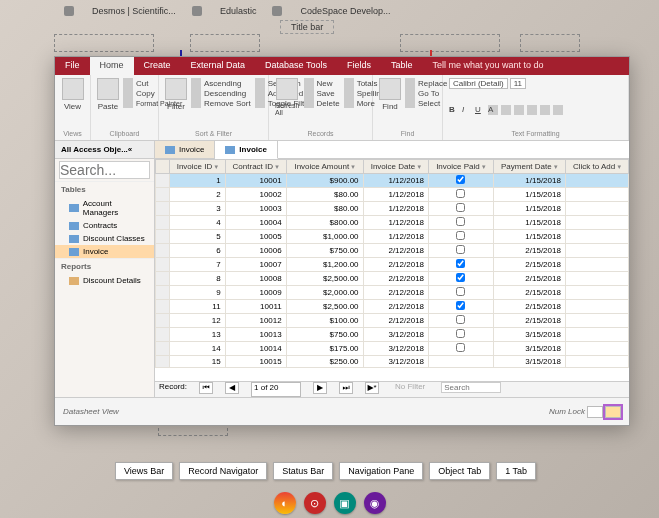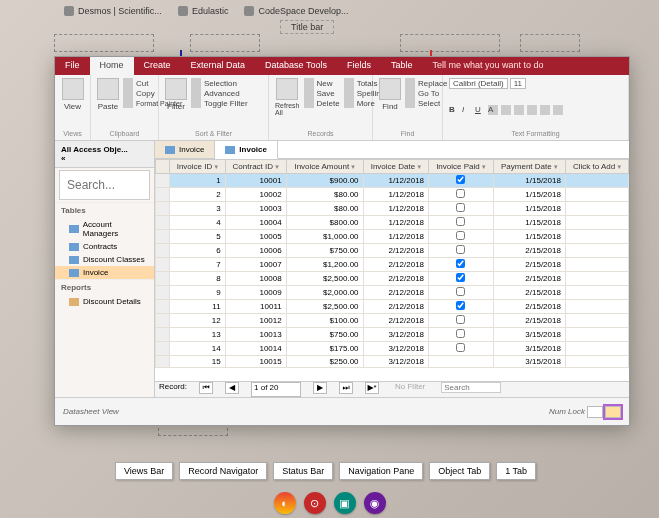--- a/index.html
+++ b/index.html
@@ -4,21 +4,21 @@
 <style>
   * { box-sizing: border-box; margin: 0; padding: 0; }
   body {
     font-family: "Segoe UI", Tahoma, sans-serif;
     background: linear-gradient(135deg, #d8d0c8 0%, #c8c0b8 50%, #b8b0a8 100%);
     width: 659px; height: 518px;
     overflow: hidden;
     position: relative;
   }
   .browser-tabs { height: 22px; display: flex; gap: 8px; padding: 2px 60px; font-size: 9px; color:#333; }
-  .browser-tabs .tab { display:flex; align-items:center; gap:4px; padding:2px 4px; border-radius:4px 4px 0 0; }
+  .browser-tabs .tab { display:flex; align-items:center; gap:18px; padding:2px 4px; border-radius:4px 4px 0 0; }
   .browser-tabs .favicon { width:10px;height:10px;background:#888;border-radius:2px; }
   .titlebar-label { position:absolute; left:280px; top:20px; font-size:9px; color:#333; border:1px dashed #999; padding:1px 10px; }
   .callout-box { position:absolute; border:1px dashed #888; }
   .cb1 { left:54px; top:34px; width:100px; height:18px; }
   .cb2 { left:190px; top:34px; width:70px; height:18px; }
   .cb3 { left:400px; top:34px; width:100px; height:18px; }
   .cb4 { left:520px; top:34px; width:60px; height:18px; }
   .cb5 { left:430px; top:50px; width:2px; height:30px; background:#d33; border:none; }
   .cb6 { left:180px; top:50px; width:2px; height:30px; background:#22a; border:none; }
   .cb7 { left:566px; top:190px; width:60px; height:20px; }
@@ -43,23 +43,23 @@
   .rgroup { border-right:1px solid #ddd; padding:3px 6px; display:flex; flex-direction:column; justify-content:space-between; }
   .rgroup .gctl { display:flex; gap:4px; }
   .rgroup .big { display:flex; flex-direction:column; align-items:center; gap:2px; }
   .rgroup .ico { width:16px;height:16px;background:#ddd;border:1px solid #bbb; display:inline-block; }
   .rgroup .ico-lg { width:22px;height:22px; }
   .rgroup .glabel { text-align:center; font-size:7px; color:#888; }
   .rgroup .row { display:flex; gap:3px; align-items:center; white-space:nowrap; }
   .rgroup .row .mini-ico { width:10px; height:10px; background:#ccc; display:inline-block; }
   .body-area { flex:1; display:flex; min-height:0; }
   .navpane { width:100px; background:#f7f4f1; border-right:1px solid #ccc; display:flex; flex-direction:column; font-size:8px; }
-  .navpane .nh { background:#eee; padding:4px 6px; font-weight:bold; display:flex; justify-content:flex-start; border-bottom:1px solid #ccc;flex-direction:column; }
+  .navpane .nh { background:#eee; padding:4px 6px; font-weight:bold; display:flex; justify-content:flex-start; border-bottom:1px solid #ccc; }
   .navpane .search { padding:2px 4px; }
-  .navpane .search input { width:100%; font-size:12px; border:1px solid #ccc; padding:7px; }
+  .navpane .search input { width:100%; font-size:14px; border:1px solid #ccc; padding:0; }
   .navpane .grp { padding:3px 6px; font-weight:bold; color:#666; border-top:1px solid #eee; }
   .navpane .item { padding:2px 6px 2px 14px; display:flex; gap:4px; align-items:center; }
   .navpane .item.sel { background:#ffd9a8; }
   .navpane .oi { width:10px; height:8px; background:#6a9fd4; display:inline-block; }
   .navpane .oi.r { background:#e0b070; }
   .docarea { flex:1; display:flex; flex-direction:column; min-width:0; }
   .obj-tabs { height:18px; display:flex; background:#fff; border-bottom:1px solid #ccc; font-size:8px; }
   .obj-tabs .ot { padding:3px 10px; background:#f0e6d6; border-right:1px solid #ccc; display:flex; gap:4px; align-items:center;}
   .obj-tabs .ot.active { background:#fff; border-bottom:1px solid #fff; margin-bottom:-1px; font-weight:bold; }
   .datasheet { flex:1; overflow:auto; font-size:8px; background:#fff; }
@@ -160,20 +160,34 @@
     </div>
     <div class="rgroup" style="width:110px;">
       <div class="gctl">
         <div class="big">
             <span class="ico ico-lg"></span>
             <span>Filter</span>
           </div>
         <div>
           <div class="row">
               <span class="mini-ico"></span>
+              <span>Ascending</span>
+            </div>
+          <div class="row">
+              <span class="mini-ico"></span>
+              <span>Descending</span>
+            </div>
+          <div class="row">
+              <span class="mini-ico"></span>
+              <span>Remove Sort</span>
+            </div>
+        </div>
+        <div>
+          <div class="row">
+              <span class="mini-ico"></span>
               <span>Selection</span>
             </div>
           <div class="row">
               <span class="mini-ico"></span>
               <span>Advanced</span>
             </div>
           <div class="row">
               <span class="mini-ico"></span>
               <span>Toggle Filter</span>
             </div>

